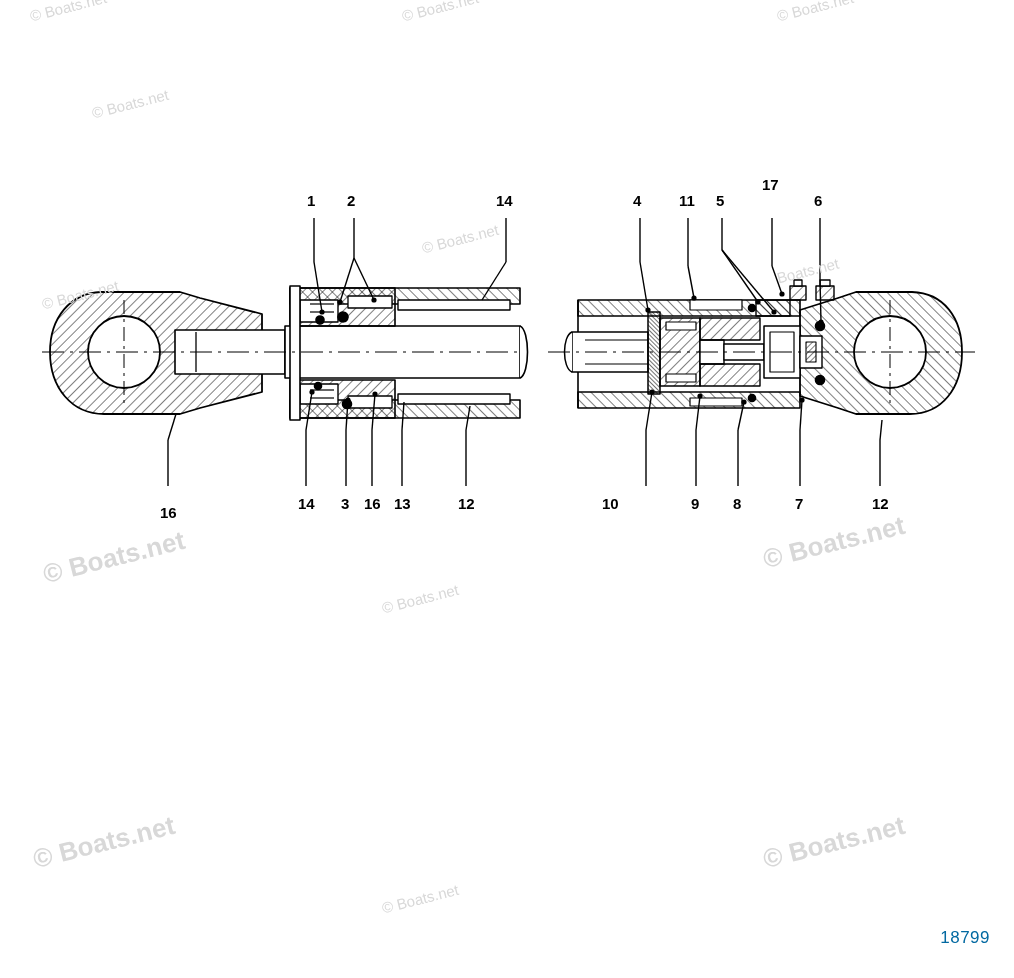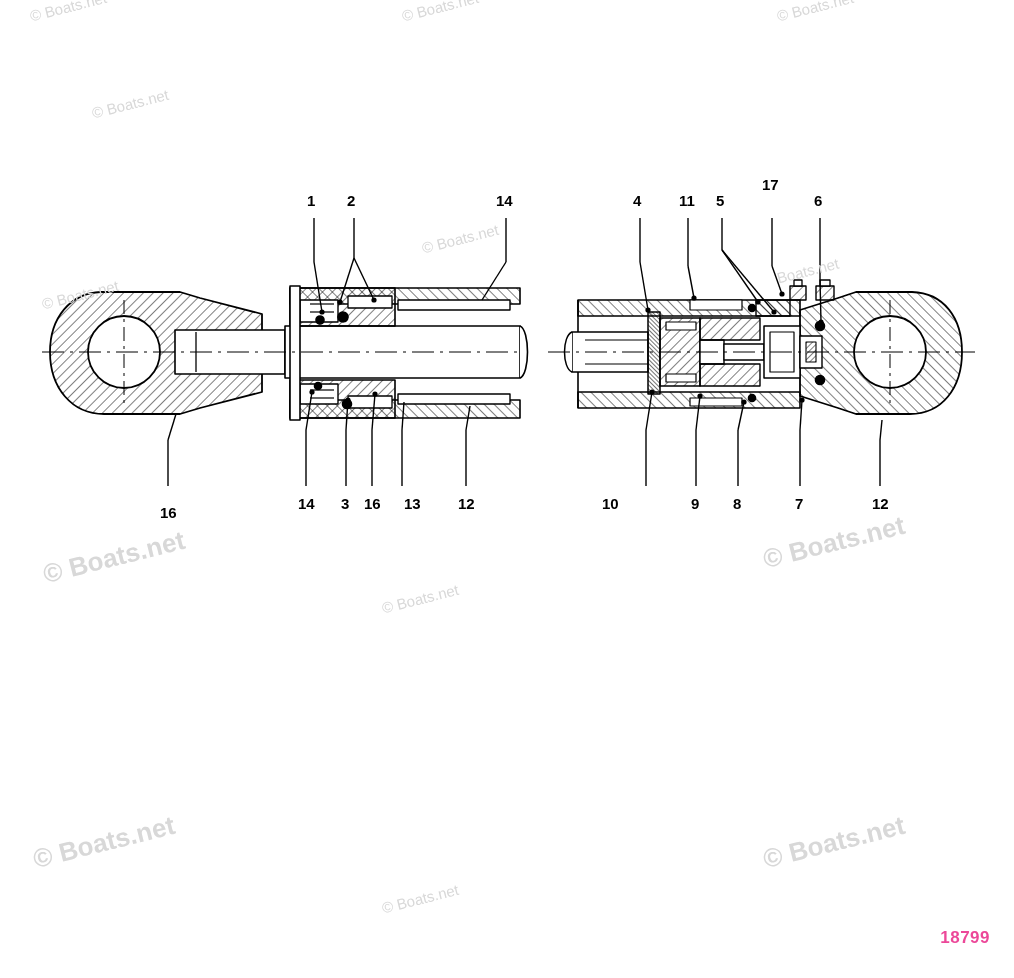--- a/index.html
+++ b/index.html
@@ -45,23 +45,23 @@
     font-weight: bold;
     color: #000000;
     white-space: nowrap;
   }
   #figure-number {
     position: absolute;
     right: 24px;
     bottom: 30px;
     font-family: "Liberation Sans", sans-serif;
     font-size: 17px;
-    font-weight: bold;
+    font-weight: normal;
     letter-spacing: 0.5px;
-    color: #ec4899;
+    color: #0369a1;
   }
 </style>
 </head>
 <body>
 
 <div id="diagram-root">
 
   <svg class="layer" viewBox="0 0 1014 978">
     <defs>
       <pattern id="hatchR" width="7" height="7" patternTransform="rotate(45)" patternUnits="userSpaceOnUse">
@@ -260,21 +260,21 @@
   <div class="callout-label" style="left:633px; top:192px;">4</div>
   <div class="callout-label" style="left:679px; top:192px;">11</div>
   <div class="callout-label" style="left:716px; top:192px;">5</div>
   <div class="callout-label" style="left:762px; top:176px;">17</div>
   <div class="callout-label" style="left:814px; top:192px;">6</div>
 
   <div class="callout-label" style="left:160px; top:495px;margin-top:9px;">16</div>
   <div class="callout-label" style="left:298px; top:495px;">14</div>
   <div class="callout-label" style="left:341px; top:495px;">3</div>
   <div class="callout-label" style="left:364px; top:495px;">16</div>
-  <div class="callout-label" style="left:394px; top:495px;margin-left:10px;">13</div>
+  <div class="callout-label" style="left:394px; top:495px;">13</div>
   <div class="callout-label" style="left:458px; top:495px;">12</div>
   <div class="callout-label" style="left:602px; top:495px;">10</div>
   <div class="callout-label" style="left:691px; top:495px;">9</div>
   <div class="callout-label" style="left:733px; top:495px;">8</div>
   <div class="callout-label" style="left:795px; top:495px;">7</div>
   <div class="callout-label" style="left:872px; top:495px;">12</div>
 
   <div class="wm small" style="left:28px;  top:8px;   transform: rotate(-14deg);">© Boats.net</div>
   <div class="wm small" style="left:400px; top:8px;   transform: rotate(-14deg);">© Boats.net</div>
   <div class="wm small" style="left:775px; top:8px;   transform: rotate(-14deg);">© Boats.net</div>

